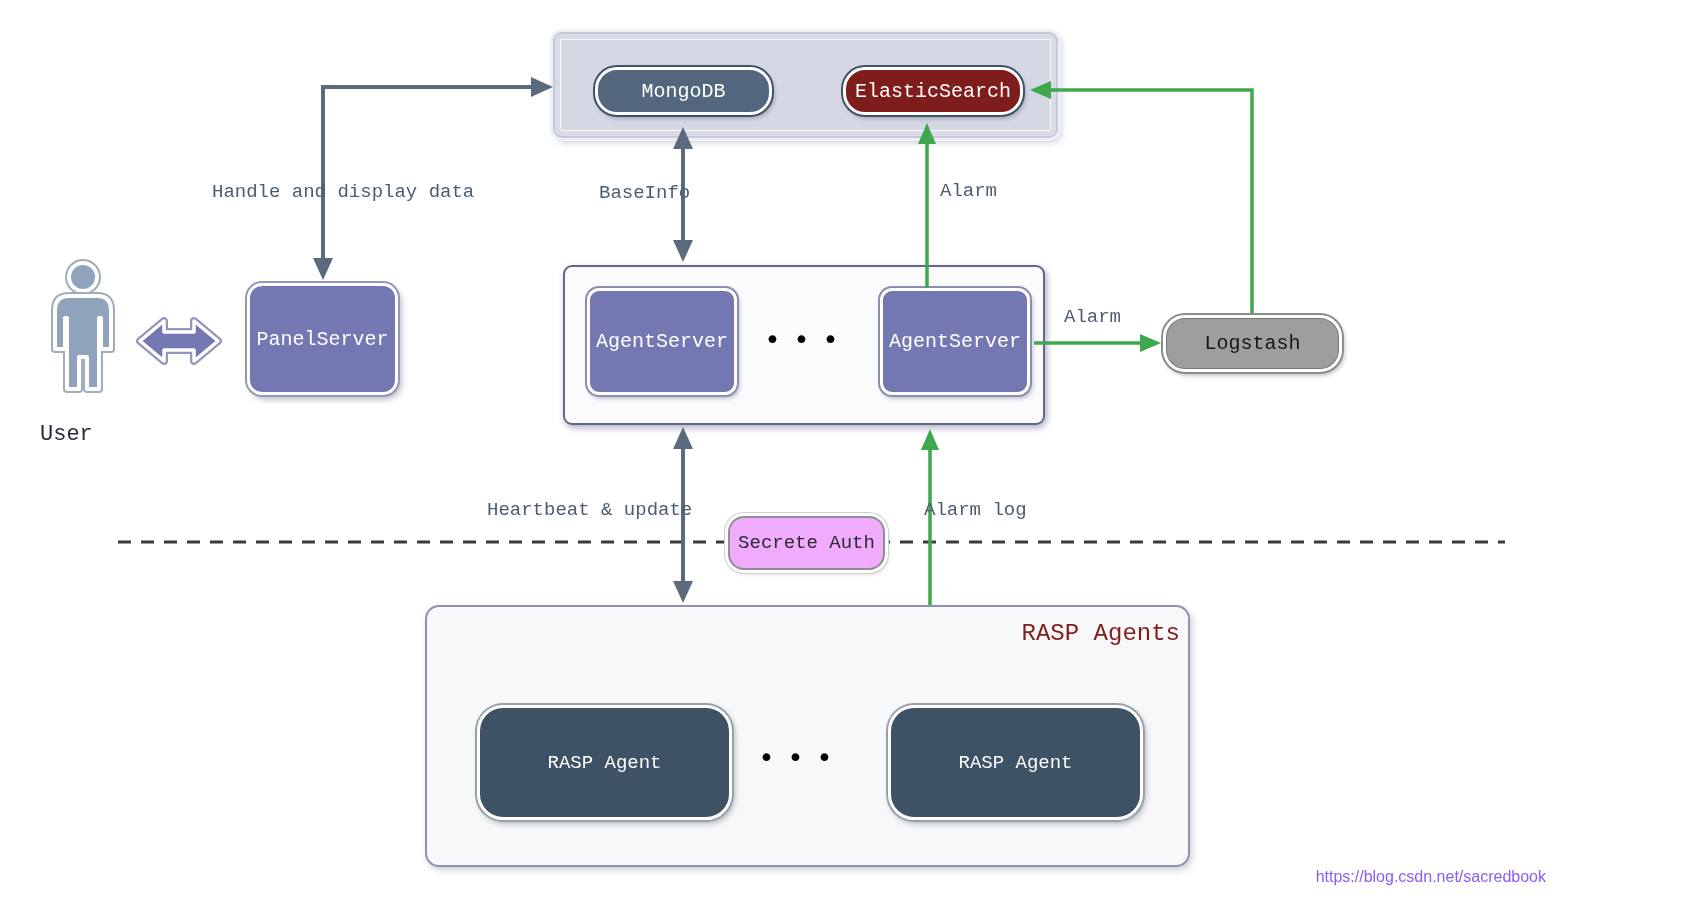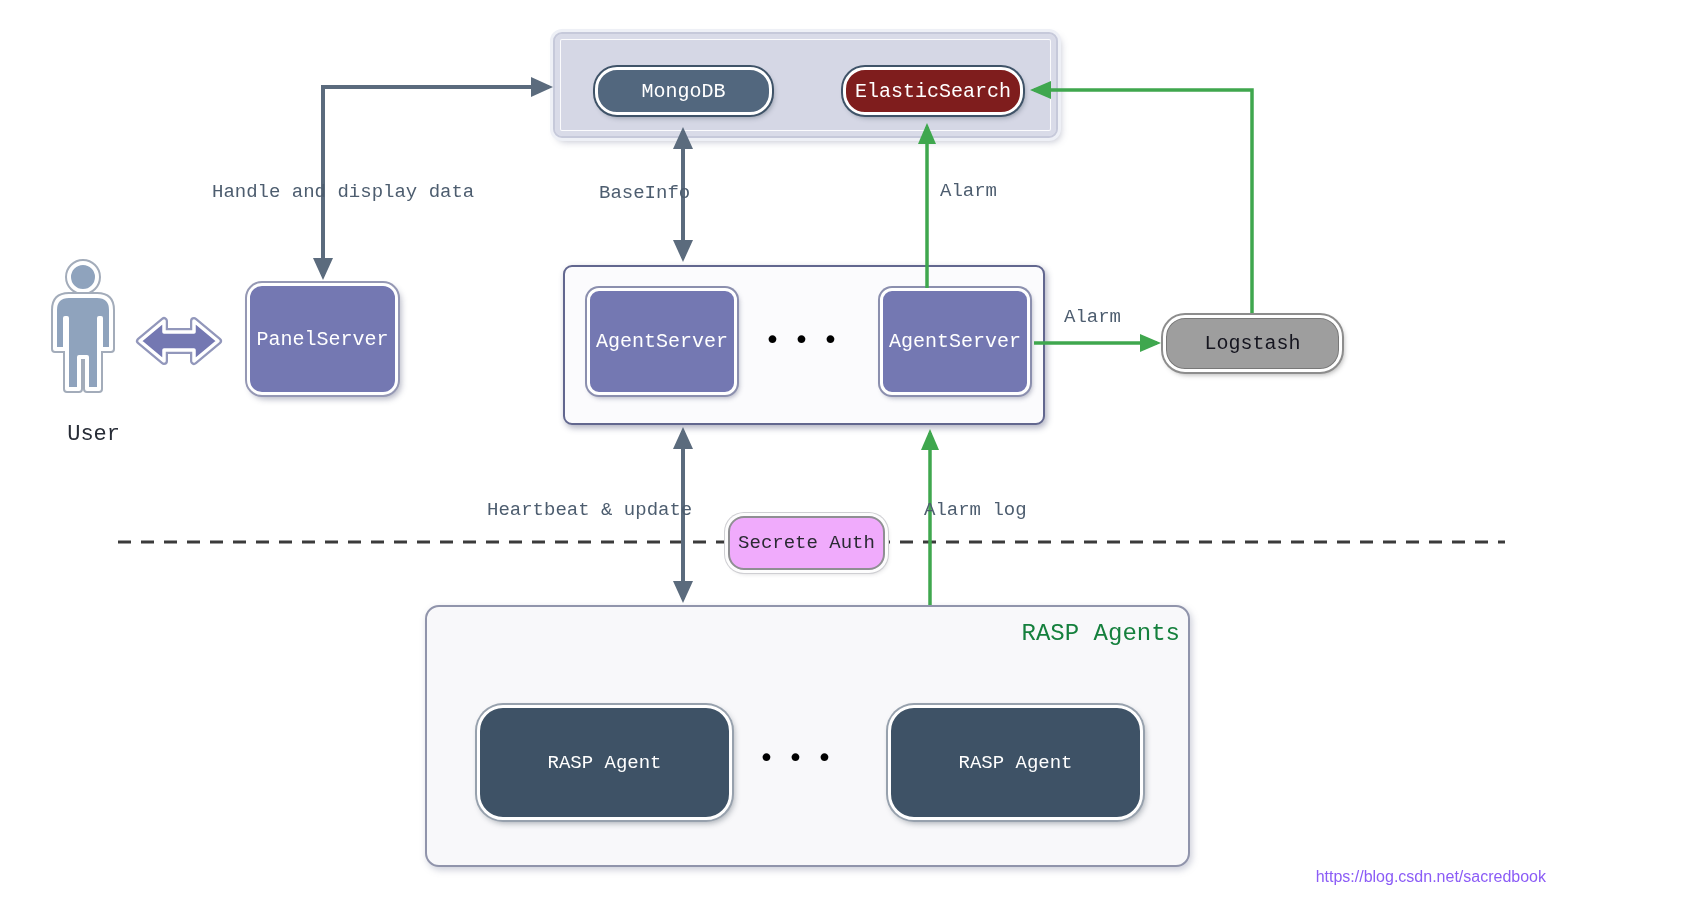--- a/index.html
+++ b/index.html
@@ -46,22 +46,22 @@
       border:2px solid #9094ab;box-shadow:2px 3px 7px rgba(110,115,145,.35);}
   .rasp-left{left:477px;top:705px;width:255px;height:115px;background:#3e5266;border-radius:26px;
       border:3px solid #fff;font-size:19px;
       box-shadow:0 0 0 2px #97a1ad, 2px 3px 6px rgba(30,45,60,.4);}
   .rasp-right{left:888px;top:705px;width:255px;height:115px;background:#3e5266;border-radius:26px;
       border:3px solid #fff;font-size:19px;
       box-shadow:0 0 0 2px #97a1ad, 2px 3px 6px rgba(30,45,60,.4);}
 
   .edge-label{position:absolute;font-size:19px;color:#4d5d6f;white-space:nowrap;z-index:3;}
   .rasp-title{position:absolute;left:950px;top:620px;width:230px;text-align:right;
-      font-size:24px;color:#15803d;z-index:3;}
-  .user-label{position:absolute;left:40px;top:422px;width:80px;text-align:right;
+      font-size:24px;color:#7f1d1d;z-index:3;}
+  .user-label{position:absolute;left:40px;top:422px;width:80px;text-align:left;
       font-size:22px;color:#272c36;z-index:3;}
   .ellipsis{position:absolute;width:110px;text-align:center;color:#000;
       font-size:27px;letter-spacing:13px;font-family:"DejaVu Sans",sans-serif;z-index:3;line-height:1;}
   .ellipsis.agents{left:753px;top:326px;}
   .ellipsis.rasp{left:747px;top:744px;}
 
   .watermark{position:absolute;right:6px;top:868px;font-family:"Liberation Sans",sans-serif;
       font-size:16px;color:#8b5cf6;z-index:3;}
 </style>
 </head>

